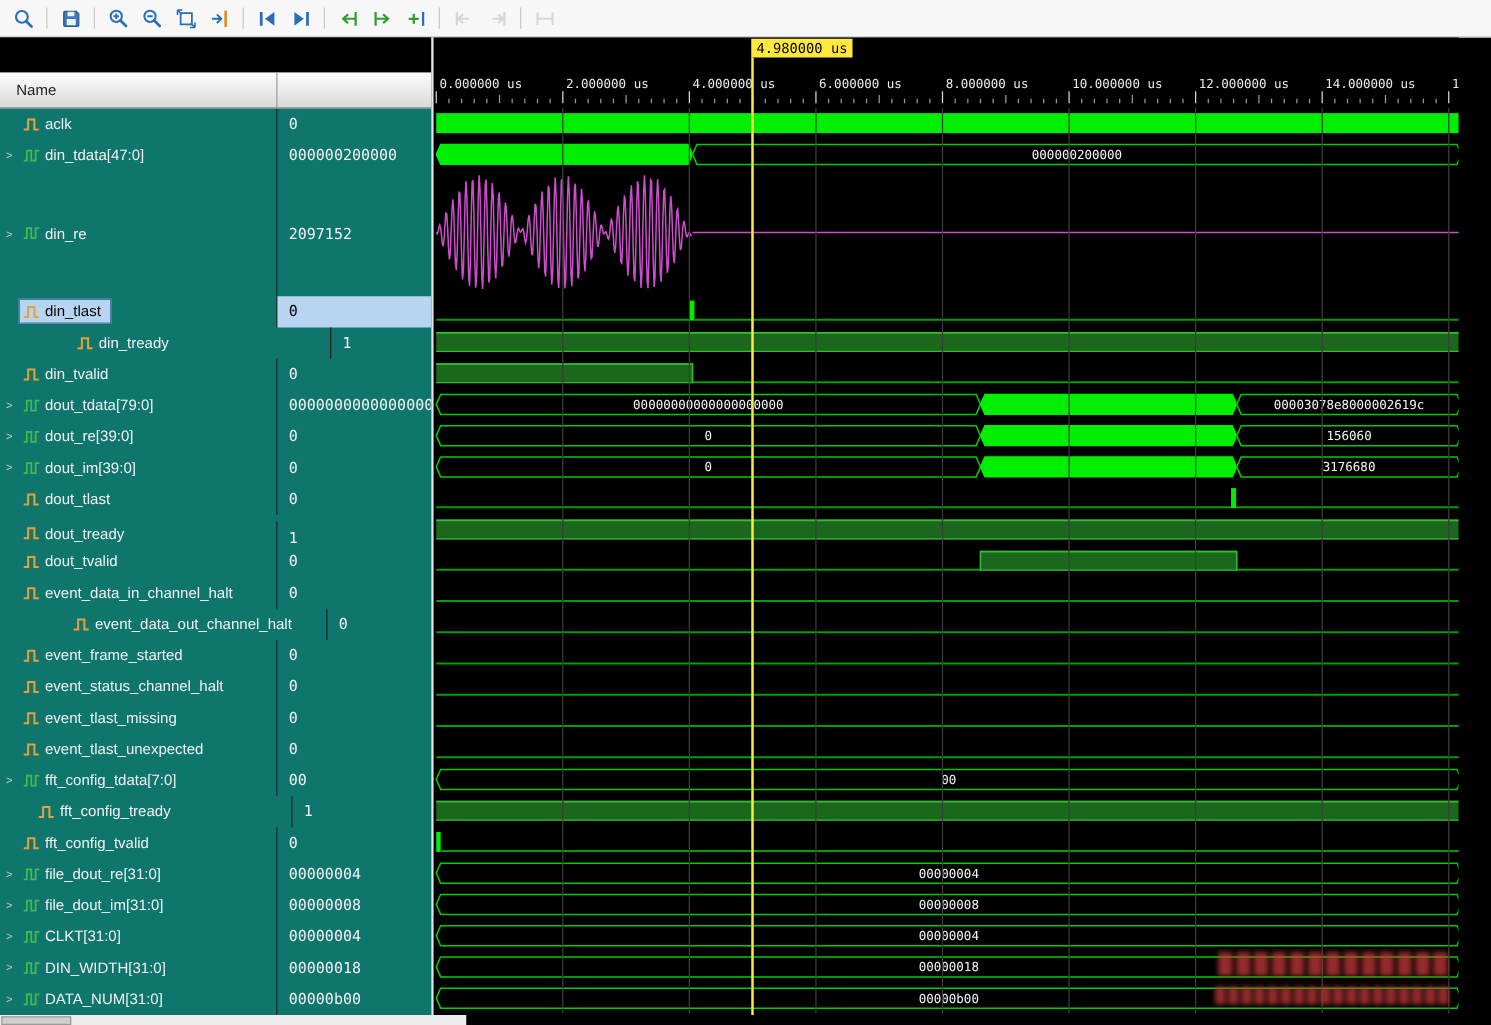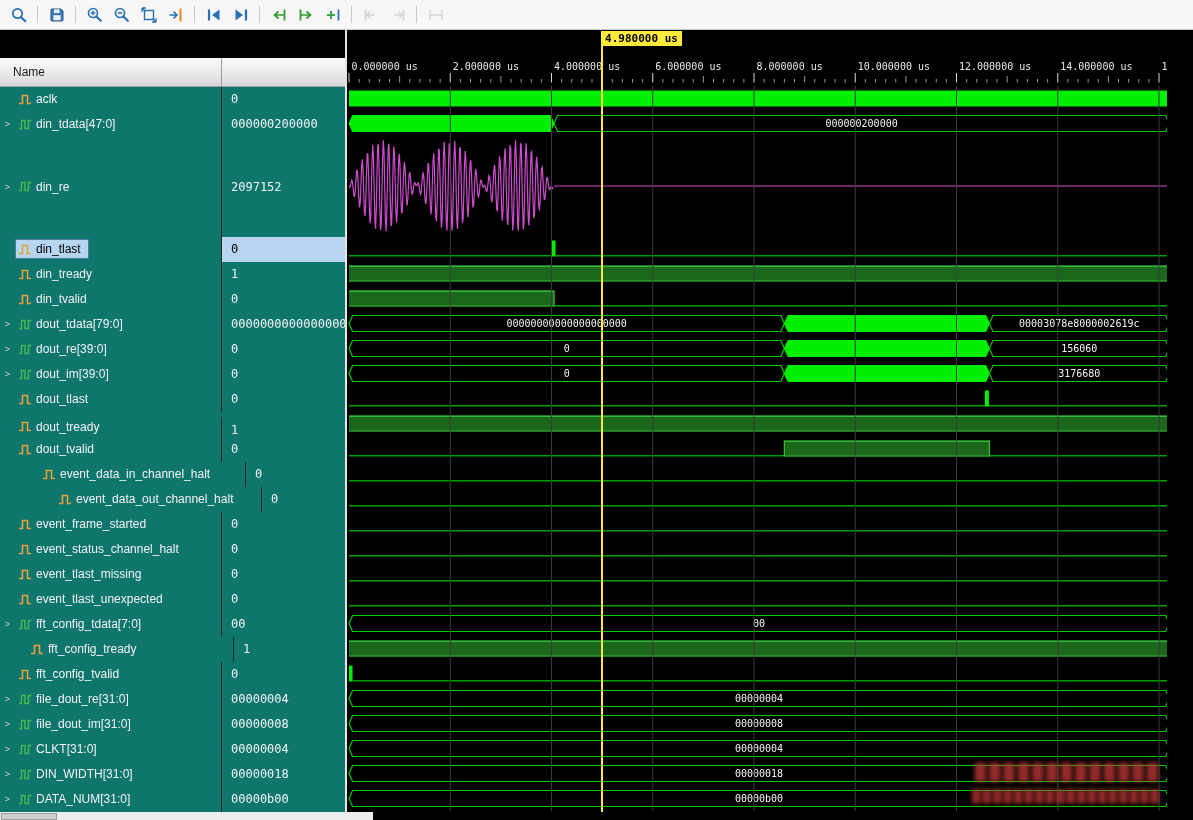--- a/index.html
+++ b/index.html
@@ -201,21 +201,21 @@
                 <span class="sigicon">
                   <svg width="15" height="13" viewBox="0 0 15 13">
                     <path d="M1 10.5 h3.5 v-8 h5 v8 h3.5" fill="none" stroke="#e6a13c" stroke-width="1.6"></path>
                   </svg>
                 </span>
                 <span>din_tlast</span>
               </span>
             </div>
             <div class="vcell">0</div>
           </div>
-          <div class="srow" style="height: 25px;">
+          <div class="srow" style="height: 25px; padding-left: 43px;">
             <div class="ncell">
               <div class="exp"></div>
               <span class="namewrap">
                 <span class="sigicon">
                   <svg width="15" height="13" viewBox="0 0 15 13">
                     <path d="M1 10.5 h3.5 v-8 h5 v8 h3.5" fill="none" stroke="#e6a13c" stroke-width="1.6"></path>
                   </svg>
                 </span>
                 <span>din_tready</span>
               </span>
@@ -313,21 +313,21 @@
                 <span class="sigicon">
                   <svg width="15" height="13" viewBox="0 0 15 13">
                     <path d="M1 10.5 h3.5 v-8 h5 v8 h3.5" fill="none" stroke="#e6a13c" stroke-width="1.6"></path>
                   </svg>
                 </span>
                 <span>dout_tvalid</span>
               </span>
             </div>
             <div class="vcell">0</div>
           </div>
-          <div class="srow" style="height: 25px; padding-left: 24px;">
+          <div class="srow" style="height: 25px;">
             <div class="ncell">
               <div class="exp"></div>
               <span class="namewrap">
                 <span class="sigicon">
                   <svg width="15" height="13" viewBox="0 0 15 13">
                     <path d="M1 10.5 h3.5 v-8 h5 v8 h3.5" fill="none" stroke="#e6a13c" stroke-width="1.6"></path>
                   </svg>
                 </span>
                 <span>event_data_in_channel_halt</span>
               </span>
@@ -514,21 +514,21 @@
                 <span>DATA_NUM[31:0]</span>
               </span>
             </div>
             <div class="vcell">00000b00</div>
           </div>
         </div>
     </div>
     <div class="splitter"></div>
     <div class="right">
       <div class="wave-top">
-        <div class="cursor-label" id="cursorLabel" style="left: 254.113px; font-weight: bold;">4.980000 us</div>
+        <div class="cursor-label" id="cursorLabel" style="left: 254.113px;">4.980000 us</div>
       </div>
       <div class="ruler-wrap" id="rulerWrap"><svg width="820" height="28">
             <line x1="2" y1="15" x2="2" y2="24.5" stroke="#d8d8d8" stroke-width="1"></line>
             <line x1="12.125" y1="21" x2="12.125" y2="24.5" stroke="#9a9a9a" stroke-width="1"></line>
             <line x1="22.25" y1="21" x2="22.25" y2="24.5" stroke="#9a9a9a" stroke-width="1"></line>
             <line x1="32.375" y1="21" x2="32.375" y2="24.5" stroke="#9a9a9a" stroke-width="1"></line>
             <line x1="42.5" y1="21" x2="42.5" y2="24.5" stroke="#9a9a9a" stroke-width="1"></line>
             <line x1="52.625" y1="18" x2="52.625" y2="24.5" stroke="#9a9a9a" stroke-width="1"></line>
             <line x1="62.75000000000001" y1="21" x2="62.75000000000001" y2="24.5" stroke="#9a9a9a" stroke-width="1"></line>
             <line x1="72.875" y1="21" x2="72.875" y2="24.5" stroke="#9a9a9a" stroke-width="1"></line>

